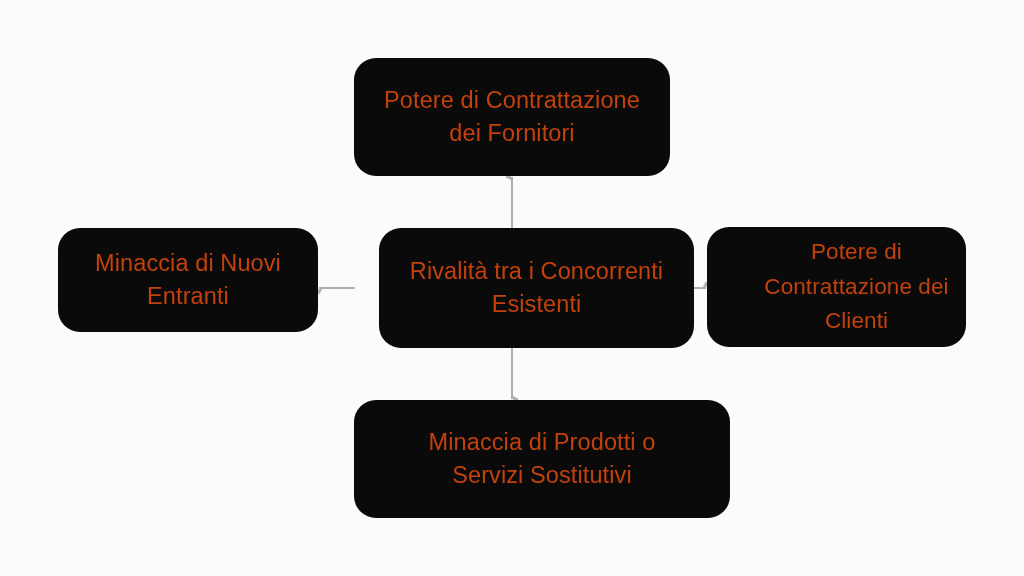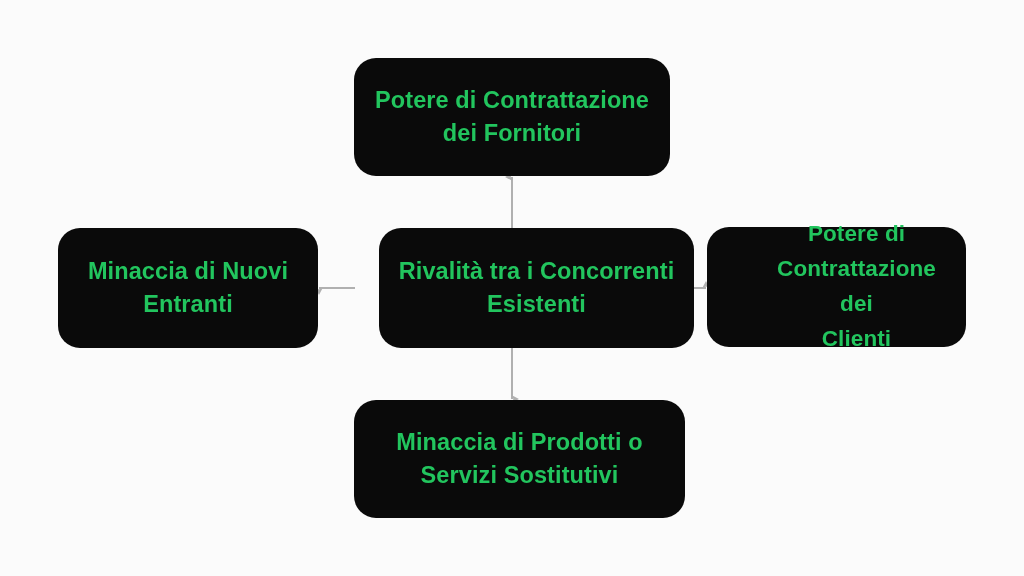--- a/index.html
+++ b/index.html
@@ -35,40 +35,40 @@
     display: flex;
     align-items: center;
     justify-content: center;
     text-align: center;
     box-sizing: border-box;
     padding: 6px 14px;
   }
   .node-label {
     font-size: 23.5px;
     line-height: 1.42;
-    font-weight: 700;
+    font-weight: 400;
     letter-spacing: 0.1px;
-    color: #22c55e;
+    color: #c2410c;
     white-space: pre-line;
   }
   
   #node-suppliers {
     left: 354px;  top: 58px;  width: 316px; height: 118px;
   }
   #node-entrants {
-    left: 58px;   top: 228px; width: 260px; height: 120px;
+    left: 58px;   top: 228px; width: 260px; height: 104px;
   }
   #node-rivalry {
     left: 355px;  top: 228px; width: 315px; height: 120px; margin-left: 24px;
   }
   #node-buyers {
     left: 707px;  top: 227px; width: 259px; height: 120px;
   }
   #node-substitutes {
-    left: 354px;  top: 400px; width: 331px; height: 118px;
+    left: 354px;  top: 400px; width: 376px; height: 118px;
   }
   #node-buyers .node-label { font-size: 22.5px; line-height: 1.55; margin-left: 40px; }
 </style>
 </head>
 <body>
 
 <div id="canvas">
 
   <svg class="arrows" viewBox="0 0 1024 576" width="1024" height="576" xmlns="http://www.w3.org/2000/svg">
     <defs>

